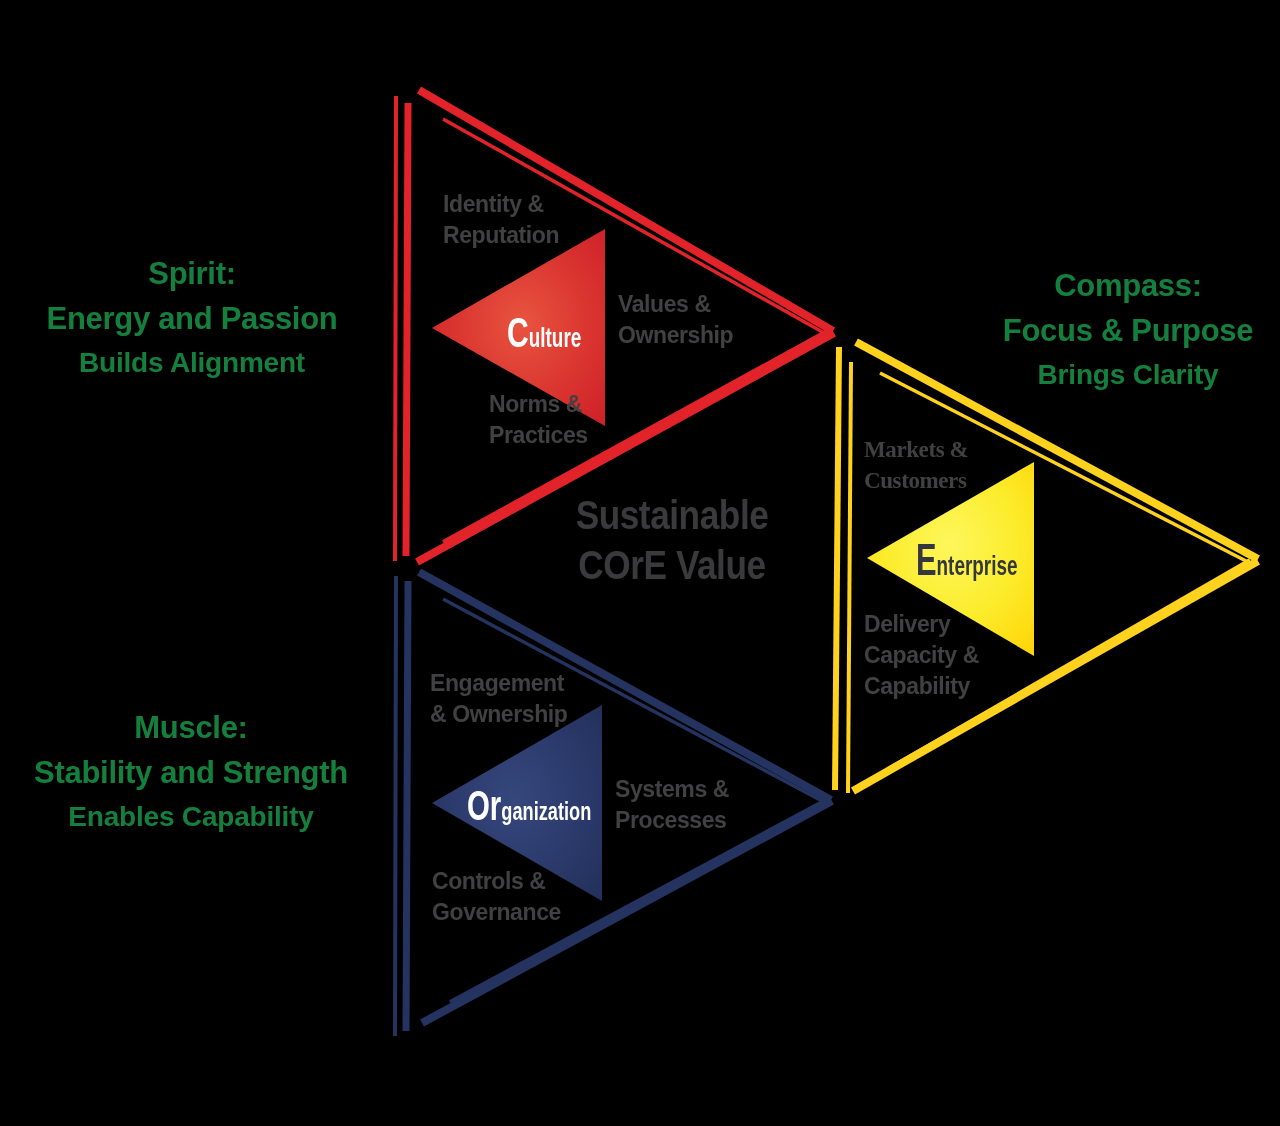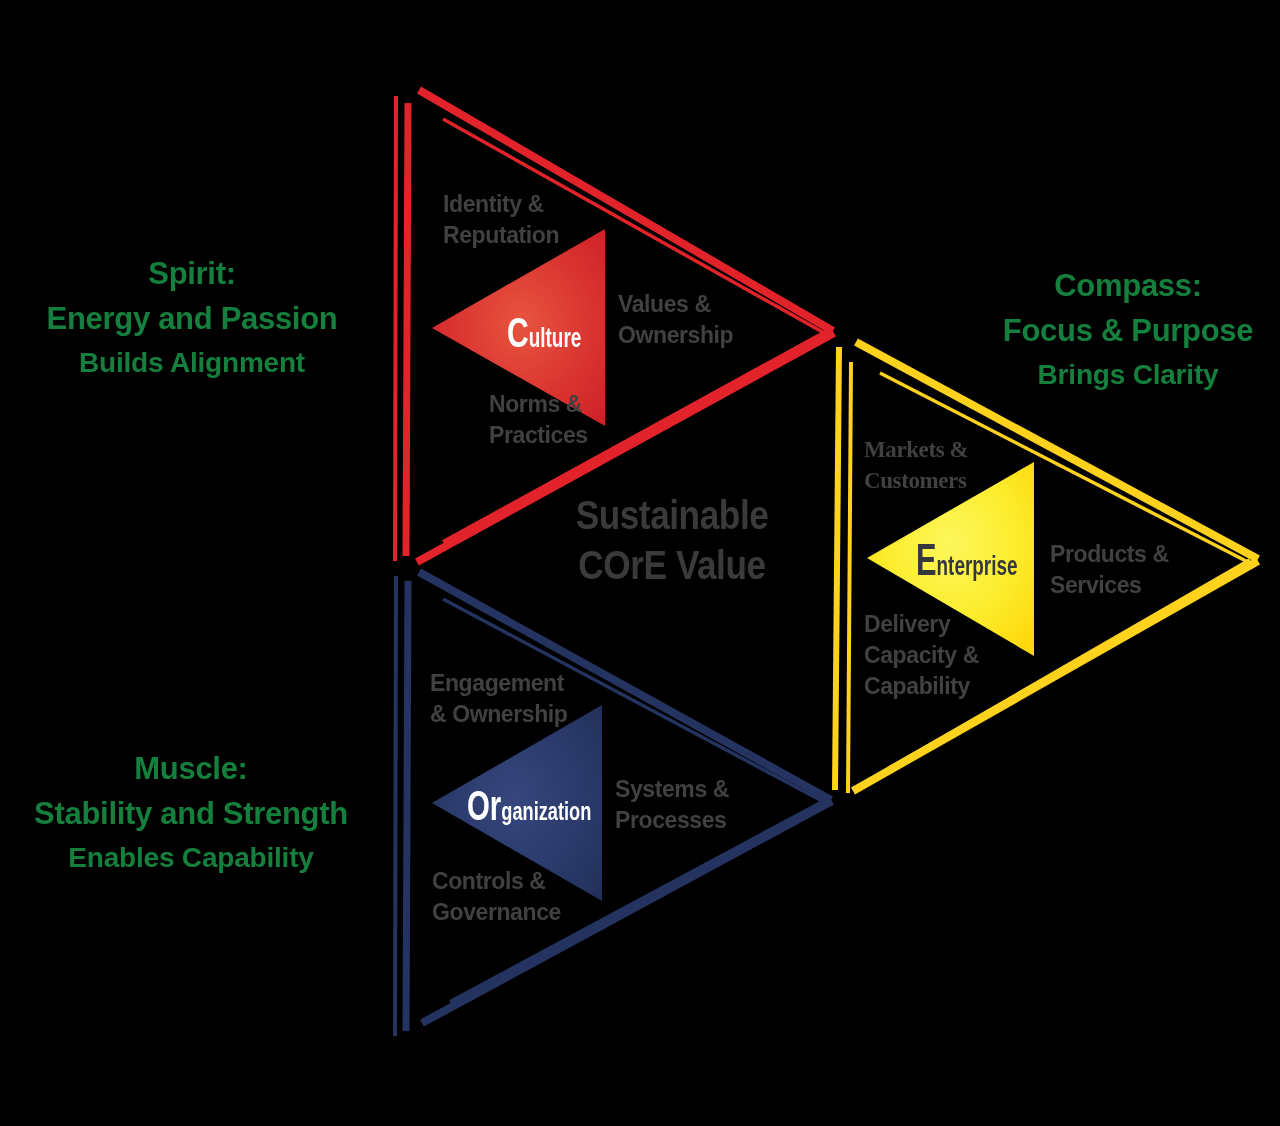--- a/index.html
+++ b/index.html
@@ -26,21 +26,21 @@
     letter-spacing:-0.3px;
   }
   .corner .s{
     font-size:28px;
     font-weight:bold;
     line-height:44px;
     letter-spacing:-0.2px;
   }
   #corner-spirit{left:2px;top:251px;}
   #corner-compass{left:938px;top:263px;}
-  #corner-muscle{left:1px;top:746px;}
+  #corner-muscle{left:1px;top:705px;}
 
   
   .center-title{
     position:absolute;
     left:512px;top:490px;
     width:320px;
     text-align:center;
     color:#3A3A3C;
     font-size:40px;
     font-weight:bold;
@@ -178,24 +178,20 @@
   </div>
   <div class="lbl" id="lbl-norms">
     <div>Norms &amp;</div>
     <div>Practices</div>
   </div>
 
   <div class="lbl" id="lbl-markets">
     <div>Markets &amp;</div>
     <div>Customers</div>
   </div>
-  <div class="lbl" id="lbl-products">
-    <div>Products &amp;</div>
-    <div>Services</div>
-  </div>
   <div class="lbl" id="lbl-delivery">
     <div>Delivery</div>
     <div>Capacity &amp;</div>
     <div>Capability</div>
   </div>
 
   <div class="lbl" id="lbl-engagement">
     <div>Engagement</div>
     <div>&amp; Ownership</div>
   </div>

